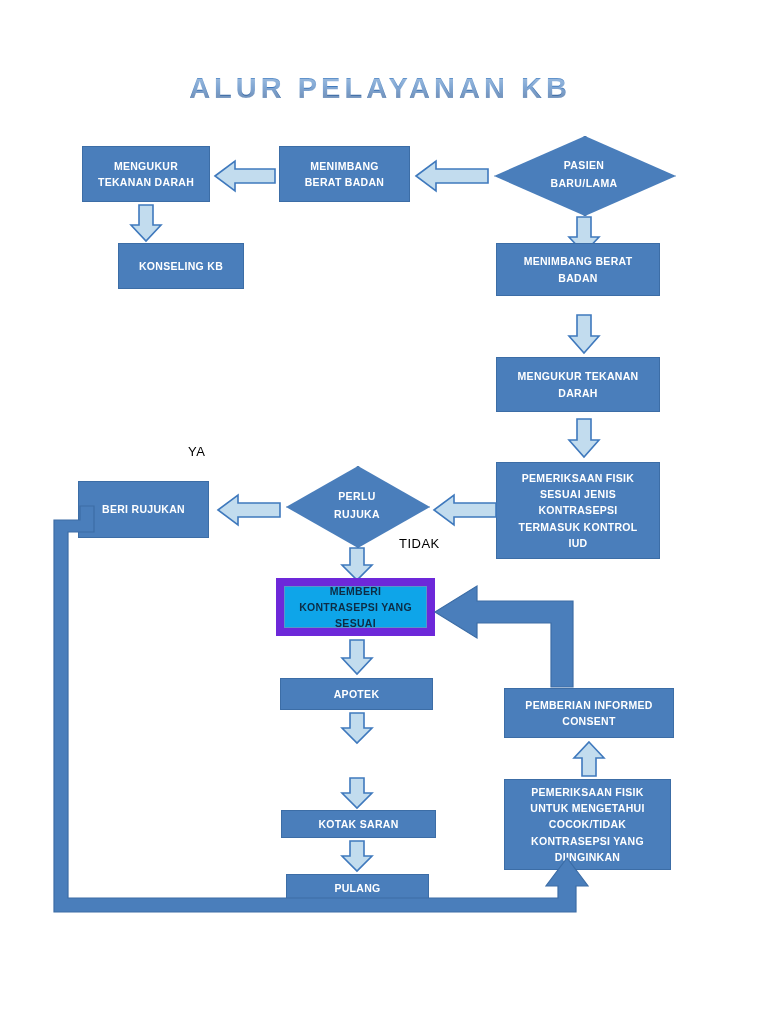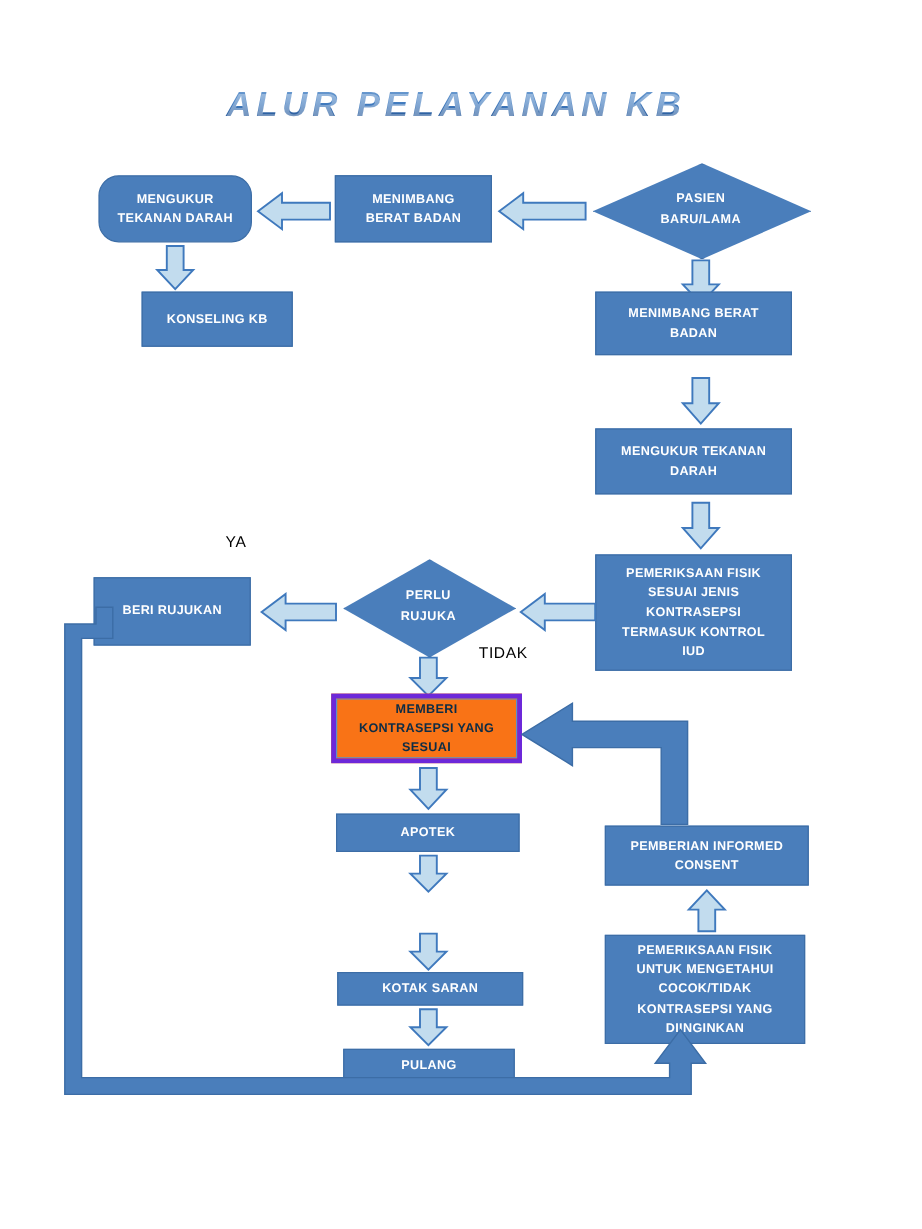--- a/index.html
+++ b/index.html
@@ -32,21 +32,20 @@
     font-size: 29px;
     font-weight: bold;
     letter-spacing: 4px;
     color: #3b72b5;
     background: linear-gradient(180deg, #7aa6d6 0%, #3f79bd 45%, #2a5c9b 75%, #8fb4da 100%);
     -webkit-background-clip: text;
     background-clip: text;
     -webkit-text-fill-color: transparent;
     text-shadow: 0 1px 0 rgba(255,255,255,0.35);
     pointer-events: none;
-    font-style: italic;
   }
 
   
   .node {
     position: absolute;
     box-sizing: border-box;
     background: #4a7ebb;
     border: 1px solid #3c6da6;
     color: #ffffff;
     font-size: 10.5px;
@@ -56,22 +55,22 @@
     display: flex;
     align-items: center;
     justify-content: center;
     text-align: center;
     padding: 2px 4px;
     white-space: pre-line;
   }
 
   
   .node.highlight {
-    background: #f97316;
-    border: 4px solid #6d28d9;
+    background: #0ea5e9;
+    border: 8px solid #6d28d9;
     color: #0d2c45;
     box-shadow: inset 0 0 0 1px #5b93c9;
   }
 
   
   .diamond {
     position: absolute;
     display: flex;
     align-items: center;
     justify-content: center;
@@ -136,21 +135,21 @@
 
   <div class="node" style="left:279px; top:146px; width:131px; height:56px;">MENIMBANG
 BERAT BADAN</div>
 
   <div class="arrow" style="left:213px; top:158px;">
     <svg width="64" height="36" viewBox="0 0 64 36">
       <polygon points="2,18 22,3 22,11 62,11 62,25 22,25 22,33" fill="#c2dcee" stroke="#3f79bd" stroke-width="1.6"></polygon>
     </svg>
   </div>
 
-  <div class="node" style="left:82px; top:146px; width:128px; height:56px;border-radius:17px;">MENGUKUR
+  <div class="node" style="left:82px; top:146px; width:128px; height:56px;">MENGUKUR
 TEKANAN DARAH</div>
 
   <div class="arrow" style="left:127px; top:203px;">
     <svg width="38" height="40" viewBox="0 0 38 40">
       <polygon points="12,2 26,2 26,22 34,22 19,38 4,22 12,22" fill="#c2dcee" stroke="#3f79bd" stroke-width="1.6"></polygon>
     </svg>
   </div>
 
   <div class="node" style="left:82px; top:243px; width:126px; height:46px;margin-left:36px;">KONSELING KB</div>
 

